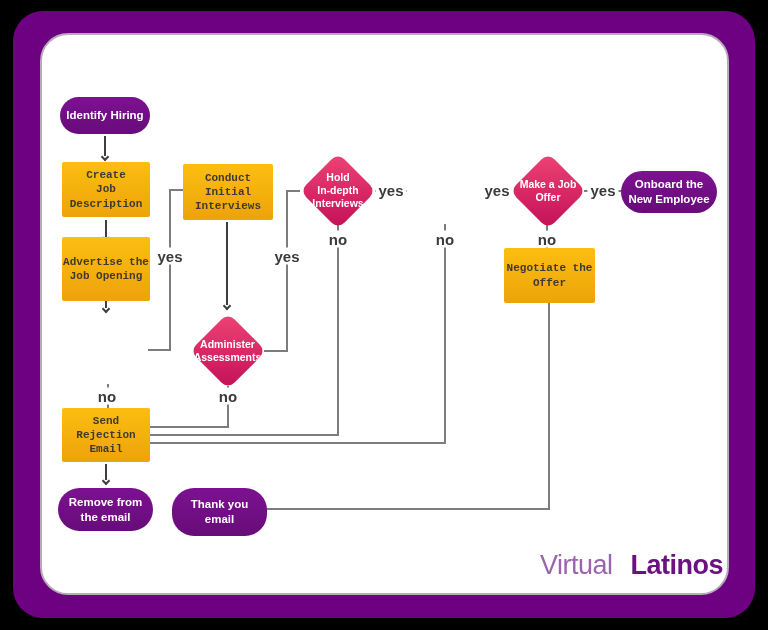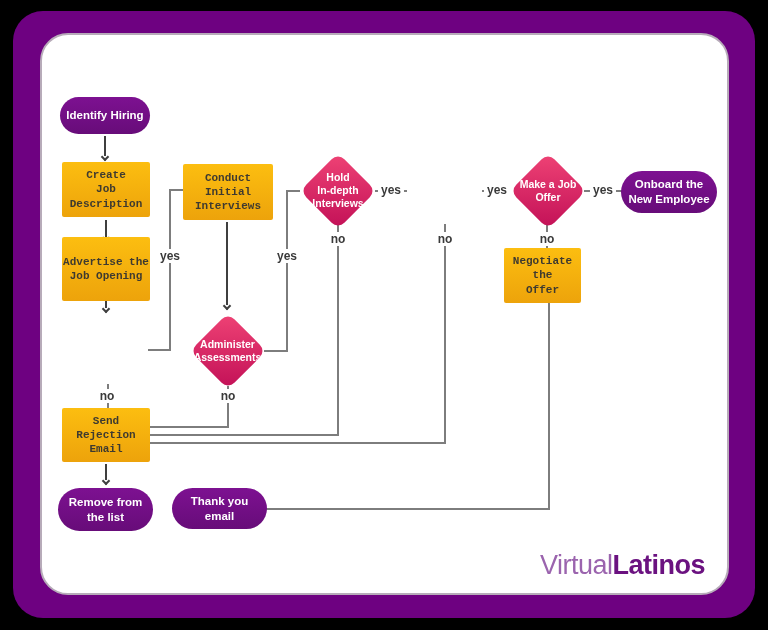--- a/index.html
+++ b/index.html
@@ -26,24 +26,24 @@
   #n-identify{left:60px;top:97px;width:90px;height:37px;}
   #n-create{left:62px;top:162px;width:88px;height:55px;}
   #n-advertise{left:62px;top:237px;width:88px;height:64px;}
   #n-conduct{left:183px;top:164px;width:90px;height:56px;}
   #n-screen{left:70px;top:314px;width:78px;height:72px;}
   #n-administer{left:188px;top:315px;width:79px;height:72px;}
   #n-hold{left:299px;top:155px;width:78px;height:71px;text-align:center;}
   #n-check{left:406px;top:156px;width:78px;height:70px;}
   #n-make{left:509px;top:156px;width:78px;height:70px;}
   #n-onboard{left:621px;top:171px;width:96px;height:42px;}
-  #n-negotiate{left:504px;top:248px;width:77px;height:55px;}
+  #n-negotiate{left:504px;top:248px;width:91px;height:55px;}
   #n-rejection{left:62px;top:408px;width:88px;height:54px;}
   #n-remove{left:58px;top:488px;width:95px;height:43px;}
-  #n-thankyou{left:172px;top:488px;width:95px;height:41px;}
+  #n-thankyou{left:172px;top:488px;width:95px;height:48px;}
 
   
   .h,.v{position:absolute;background:var(--line,#7d7d7d);z-index:1;}
   .h{height:2px;} .v{width:2px;}
   .arrow{position:absolute;width:2px;background:var(--arrow,#3f3f3f);z-index:2;}
   .arrow::after{content:'';position:absolute;left:-2px;bottom:-4px;width:6px;height:6px;
     box-sizing:border-box;border-right:2px solid var(--arrow,#3f3f3f);
     border-bottom:2px solid var(--arrow,#3f3f3f);transform:rotate(45deg);}
 
   #h1{left:148px;top:349px;width:23px;}  #h2{left:169px;top:189px;width:15px;}
@@ -57,33 +57,33 @@
   #v3{left:107px;top:384px;height:24px;}  #v4{left:227px;top:386px;height:42px;}
   #v5{left:337px;top:223px;height:213px;} #v6{left:444px;top:224px;height:220px;}
   #v7{left:546px;top:224px;height:24px;}  #v8{left:548px;top:303px;height:207px;}
 
   #a1{left:104px;top:136px;height:20px;} #a2{left:105px;top:220px;height:17px;}
   #a3{left:105px;top:294px;height:14px;} #a4{left:226px;top:222px;height:83px;}
   #a5{left:105px;top:464px;height:16px;}
 
   
   .lbl{position:absolute;transform:translate(-50%,-50%);background:var(--card,#fff);
-    padding:0 3px;font-size:12px;font-weight:bold;color:#3a3a3a;z-index:4;}
+    padding:0 3px;font-size:15px;font-weight:bold;color:#3a3a3a;z-index:4;}
   #l-yes1{left:170px;top:256px;} #l-yes2{left:287px;top:256px;}
   #l-yes3{left:391px;top:190px;} #l-yes4{left:497px;top:190px;}
   #l-yes5{left:603px;top:190px;}
   #l-no1{left:107px;top:396px;} #l-no2{left:228px;top:396px;}
   #l-no3{left:338px;top:239px;} #l-no4{left:445px;top:239px;}
   #l-no5{left:547px;top:239px;}
 
   
   .logo{position:absolute;left:540px;top:550px;width:162px;text-align:right;z-index:3;
     font-size:27px;letter-spacing:-0.5px;white-space:nowrap;}
   .logo .lt1{font-weight:400;color:#9b64ae;}
-  .logo .lt2{font-weight:700;color:#6b1280;}
+  .logo .lt2{font-weight:700;color:#6b1280;padding-left:18px;}
 </style>
 </head>
 <body>
 
 <div class="canvas">
   <div class="frame"></div>
   <div class="card"></div>
 
   <div class="h" id="h1"></div>
   <div class="h" id="h2"></div>
@@ -167,21 +167,21 @@
     <span>Offer</span>
   </div>
 
   <div class="node box" id="n-rejection">
     <span>Send Rejection</span>
     <span>Email</span>
   </div>
 
   <div class="node pill" id="n-remove">
     <span>Remove from</span>
-    <span>the list</span>
+    <span>the email</span>
   </div>
 
   <div class="node pill" id="n-thankyou">
     <span>Thank you</span>
     <span>email</span>
   </div>
 
   <span class="lbl" id="l-yes1">yes</span>
   <span class="lbl" id="l-yes2">yes</span>
   <span class="lbl" id="l-yes3">yes</span>

